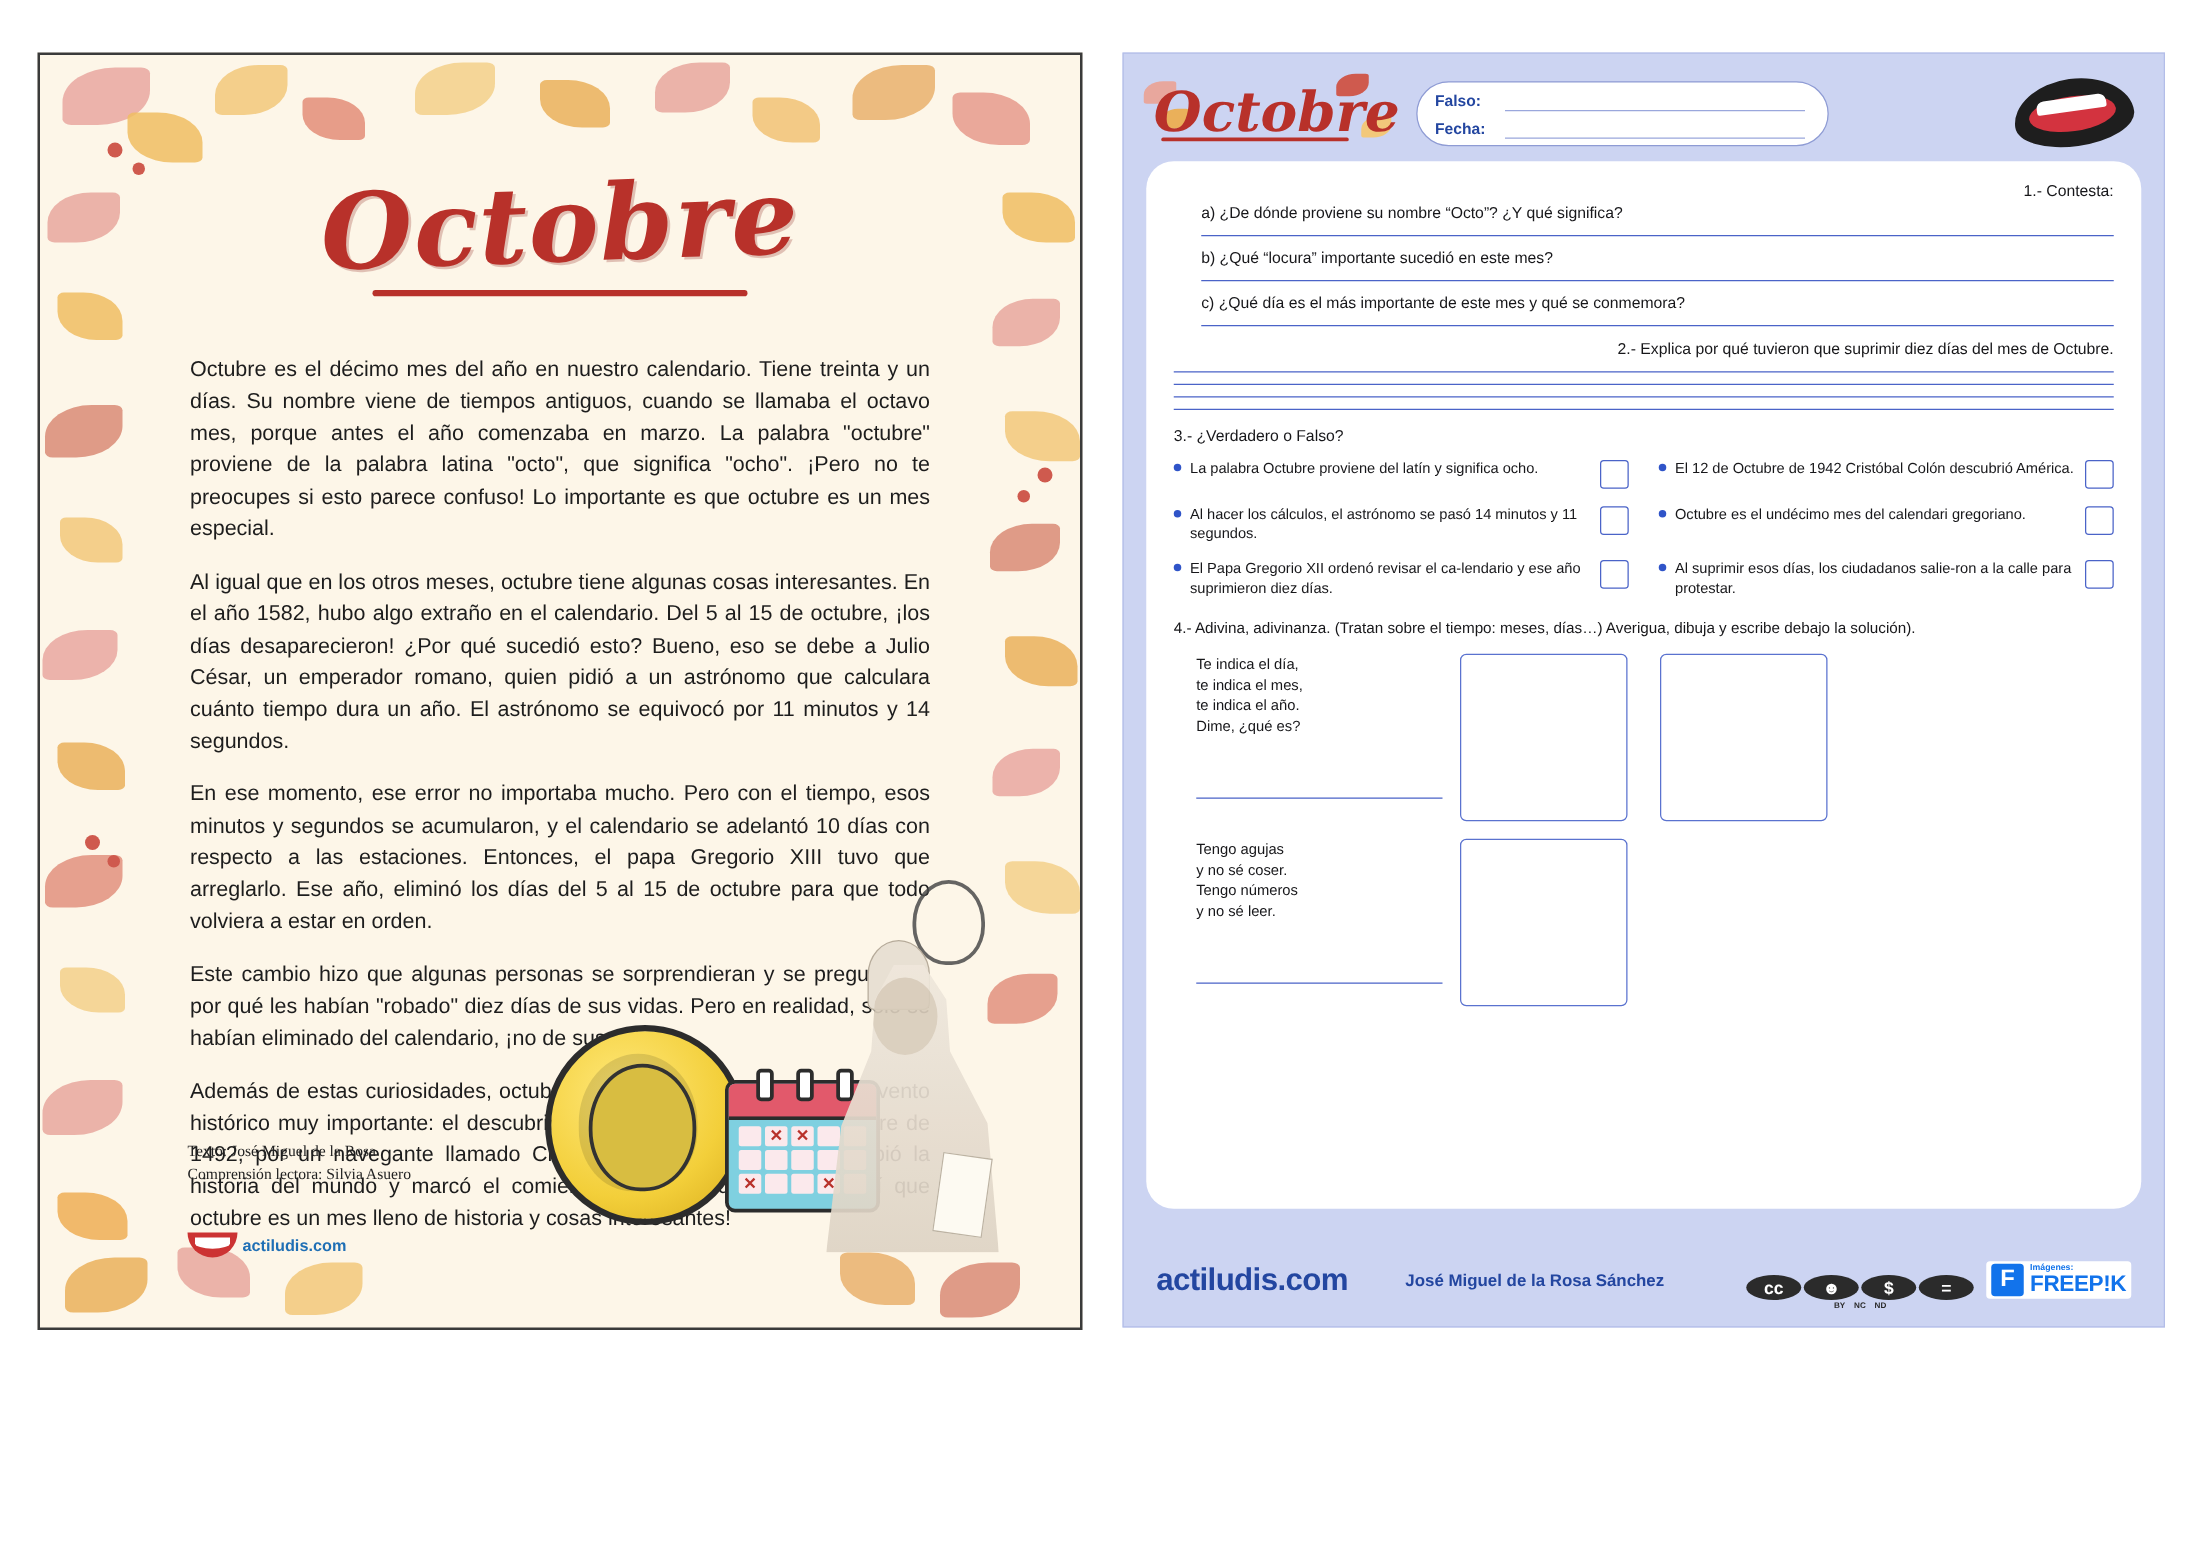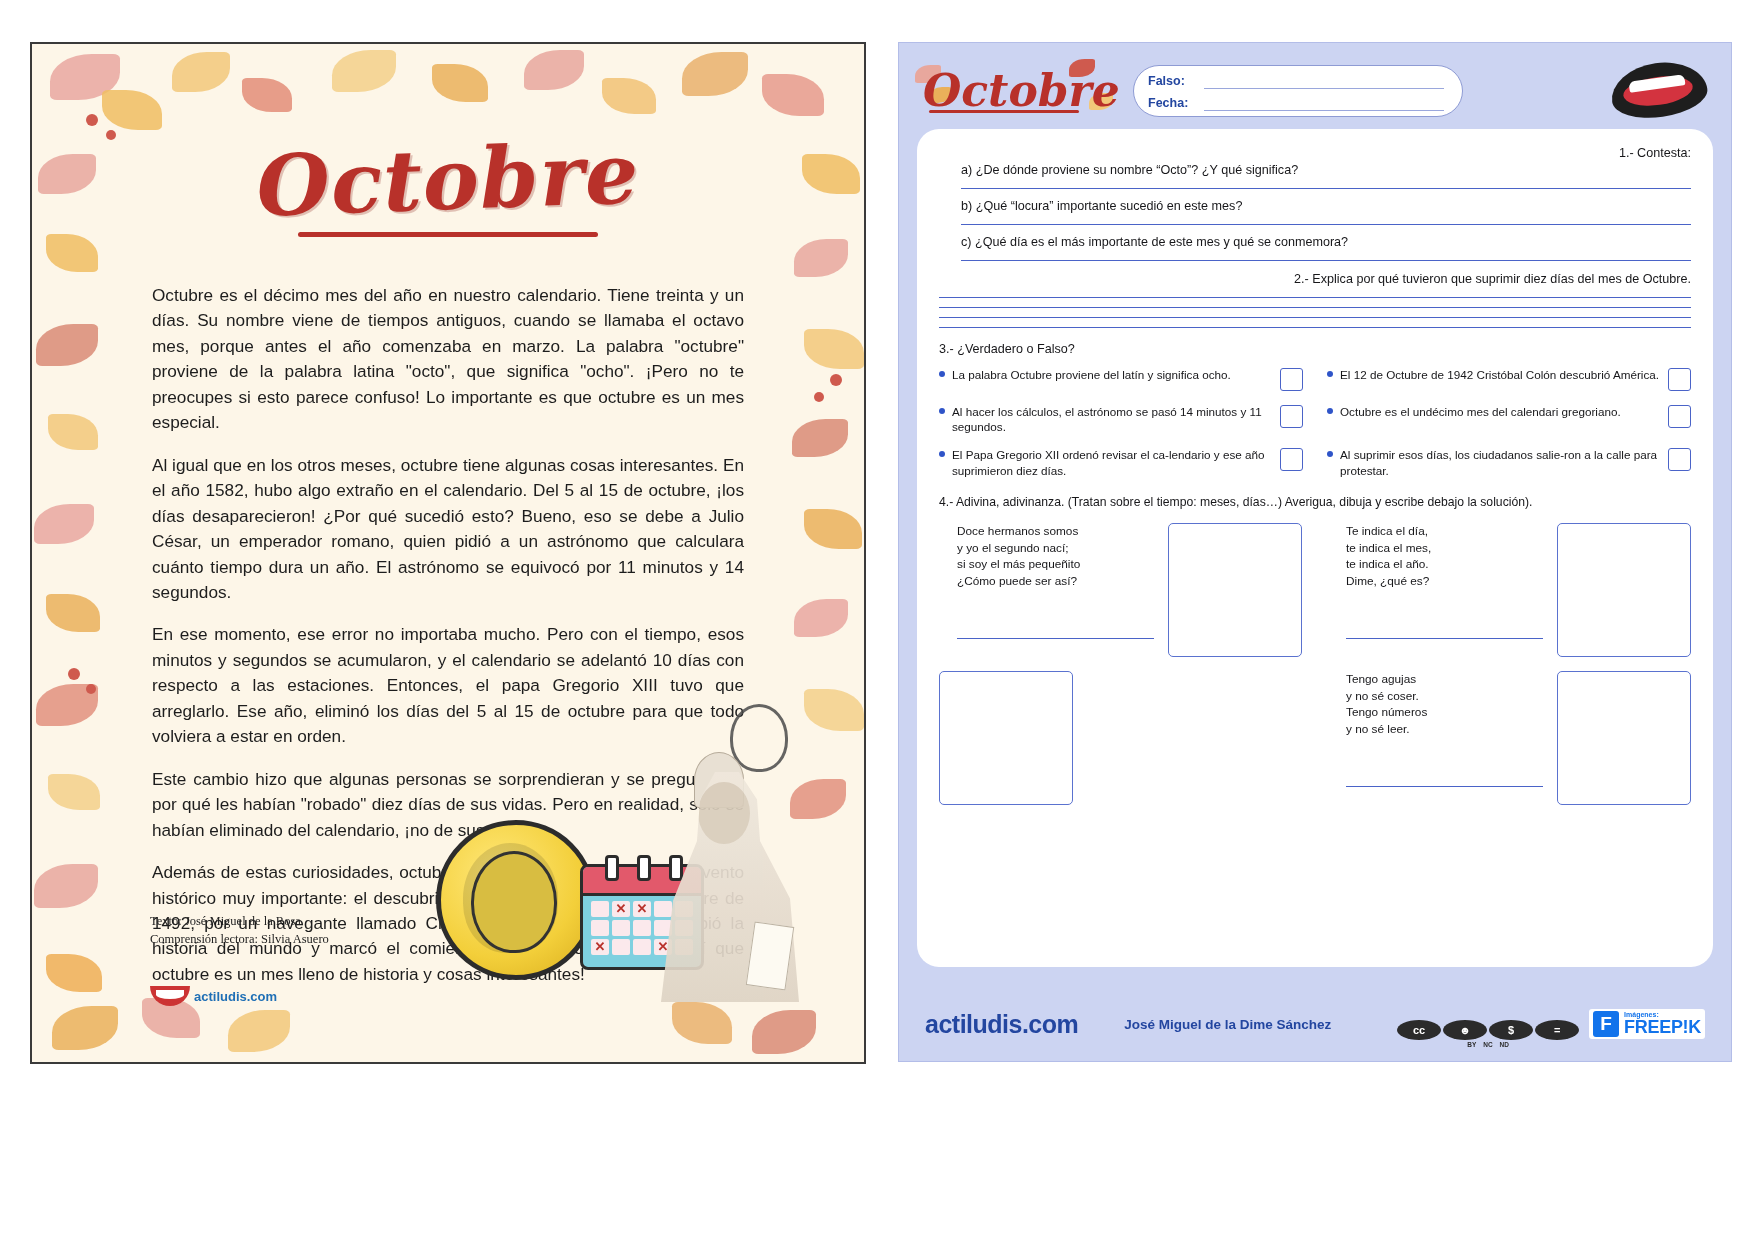--- a/index.html
+++ b/index.html
@@ -166,21 +166,21 @@
   .riddle.indent .riddle-text{padding-left:18px;}
 
   .rs-footer{
     position:absolute;left:0;right:0;bottom:12px;height:50px;display:flex;align-items:center;
     padding:0 26px;box-sizing:border-box;
   }
   .foot-logo{font-size:25px;font-weight:bold;color:#2346a0;letter-spacing:-.5px;}
   .foot-author{margin-left:46px;font-size:13.5px;font-weight:bold;color:#2346a0;}
   .cc{margin-left:auto;display:flex;align-items:center;gap:10px;}
   .cc-badge{display:flex;gap:2px;}
-  .cc-circ{width:44px;height:20px;border-radius:50%;background:#2b2b2b;color:#fff;font-size:11px;
+  .cc-circ{width:44px;height:20px;border-radius:50%;background:#2b2b2b;color:#fff;font-size:14px;
            display:flex;align-items:center;justify-content:center;font-weight:bold;margin-top:20px;}
   .cc-labels{font-size:6.5px;color:#2b2b2b;display:flex;gap:7px;justify-content:center;margin-top:1px;font-weight:bold;}
   .freepik{display:flex;align-items:center;gap:5px;background:#fff;padding:2px 4px;border-radius:3px;}
   .fp-sq{width:26px;height:26px;background:#1273eb;color:#fff;font-weight:bold;font-size:19px;
          display:flex;align-items:center;justify-content:center;border-radius:3px;}
   .fp-txt{line-height:1.05;}
   .fp-txt .small{font-size:7px;color:#1273eb;font-weight:bold;}
   .fp-txt .big{font-size:18px;color:#1273eb;font-weight:bold;letter-spacing:-.3px;}
 </style>
 </head>
@@ -375,30 +375,20 @@
         <div class="tf-item">
           <span class="bullet"></span>
           <span class="tf-text">Al suprimir esos días, los ciudadanos salie-ron a la calle para protestar.</span>
           <span class="tf-box"></span>
         </div>
       </div>
 
       <div class="q4">4.-  Adivina, adivinanza. (Tratan sobre el tiempo: meses, días…) Averigua, dibuja y  escribe debajo la solución).</div>
 
       <div class="riddles">
-        <div class="riddle indent">
-          <div class="riddle-text">
-            <div style="white-space:pre-line">Doce hermanos somos
-y yo el segundo nací;
-si soy el más pequeñito
-¿Cómo puede ser así?</div>
-            <div class="riddle-line" style="margin-top:48px"></div>
-          </div>
-          <div class="riddle-box"></div>
-        </div>
 
         <div class="riddle indent">
           <div class="riddle-text">
             <div style="white-space:pre-line">Te indica el día,
 te indica el mes,
 te indica el año.
 Dime, ¿qué es?</div>
             <div class="riddle-line" style="margin-top:48px"></div>
           </div>
           <div class="riddle-box"></div>
@@ -416,21 +406,21 @@
 y no sé leer.</div>
             <div class="riddle-line" style="margin-top:48px"></div>
           </div>
           <div class="riddle-box"></div>
         </div>
       </div>
     </div>
 
     <div class="rs-footer">
       <div class="foot-logo">actiludis.com</div>
-      <div class="foot-author">José Miguel de la Dime Sánchez</div>
+      <div class="foot-author">José Miguel de la Rosa Sánchez</div>
       <div class="cc">
         <div>
           <div class="cc-badge">
             <div class="cc-circ">cc</div>
             <div class="cc-circ">☻</div>
             <div class="cc-circ">$</div>
             <div class="cc-circ">=</div>
           </div>
           <div class="cc-labels">
             <span>BY</span>

